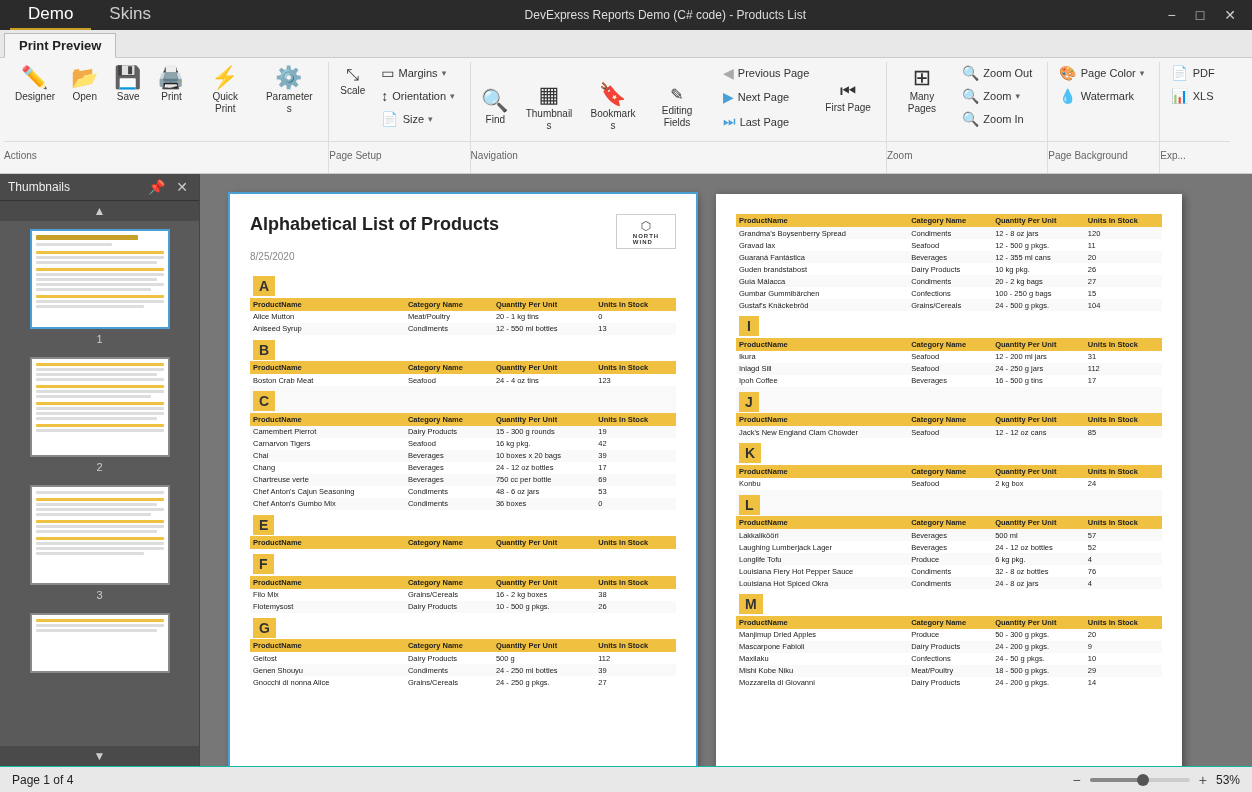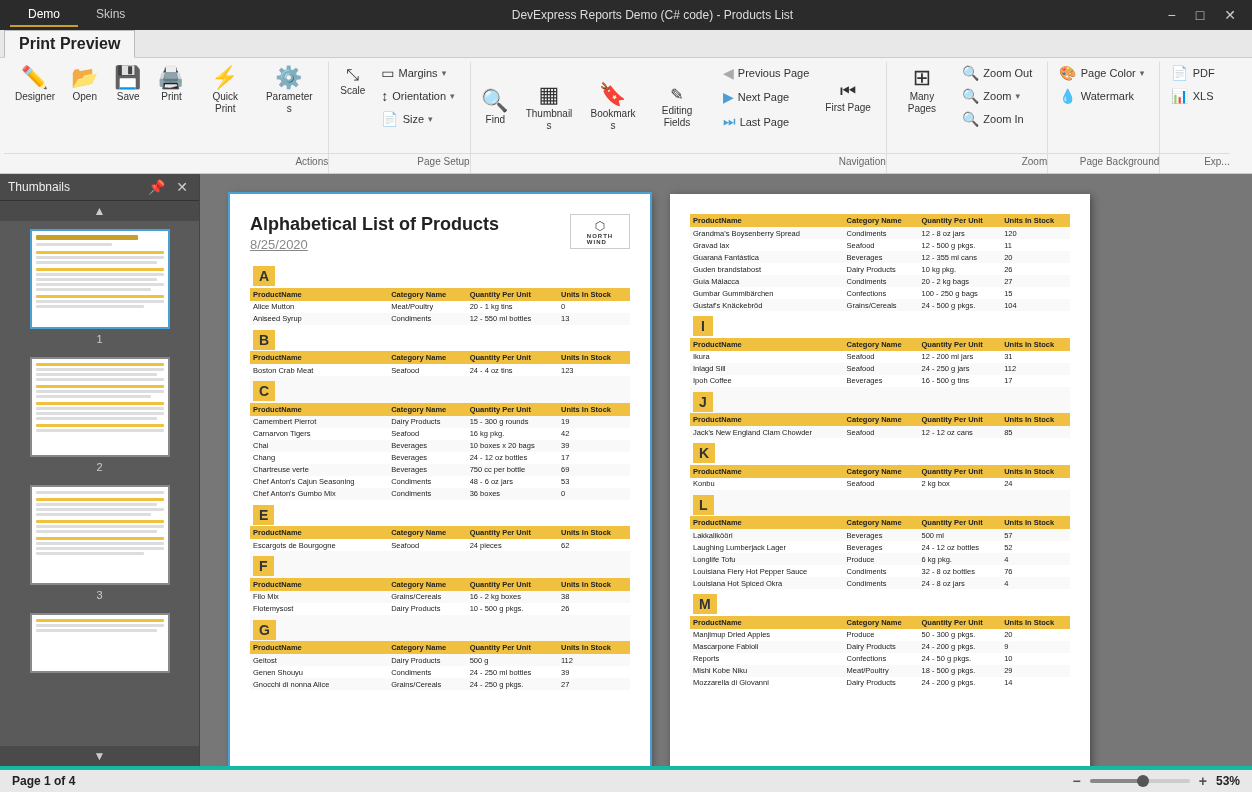--- a/index.html
+++ b/index.html
@@ -13,21 +13,21 @@
       display: flex;
       align-items: center;
       justify-content: space-between;
       padding: 0 10px;
       flex-shrink: 0;
     }
     .title-bar-title { color: #ddd; font-size: 12px; flex: 1; text-align: center; }
     .title-bar-tabs { display: flex; gap: 0; }
     .title-tab {
       padding: 4px 18px;
-      font-size: 12px;
+      font-size: 17px;
       cursor: pointer;
       color: #ccc;
       border-bottom: 2px solid transparent;
     }
     .title-tab.active { color: #fff; border-bottom: 2px solid #c8a028; }
     .title-controls { display: flex; gap: 8px; align-items: center; }
     .title-ctrl-btn { color: #ccc; cursor: pointer; font-size: 14px; padding: 2px 6px; }
 
     
     .ribbon {
@@ -40,21 +40,21 @@
     .ribbon-tab-bar {
       background: #e8e8e8;
       display: flex;
       align-items: flex-end;
       height: 28px;
       padding-left: 4px;
       border-bottom: 1px solid #ccc;
     }
     .ribbon-tab {
       padding: 4px 14px;
-      font-size: 16px;
+      font-size: 13px;
       cursor: pointer;
       color: #333;
       border: 1px solid transparent;
       border-bottom: none;
       margin-right: 2px;
       background: transparent;
     }
     .ribbon-tab.active {
       background: #f5f5f5;
       border-color: #bbb;
@@ -74,22 +74,22 @@
       flex-direction: column;
       align-items: stretch;
       border-right: 1px solid #ddd;
       padding: 0 8px 0 4px;
       position: relative;
     }
     .ribbon-group:last-child { border-right: none; }
     .ribbon-group-label {
       font-size: 10px;
       color: #666;
-      text-align: right;
-      padding: 2px 0;
+      text-align: left;
+      padding: 8px 0;
       border-top: 1px solid #ddd;
       margin-top: auto;
       position: absolute;
       bottom: 4px;
       left: 0; right: 0;
     }
     .ribbon-buttons {
       display: flex;
       align-items: flex-start;
       gap: 2px;
@@ -225,36 +225,36 @@
       position: relative;
     }
     .preview-pages {
       display: flex;
       gap: 20px;
       padding: 20px 30px;
       align-items: flex-start;
     }
     .report-page {
       background: #fff;
-      width: 420px;
+      width: 466px;
       min-height: 580px;
       box-shadow: 2px 2px 8px rgba(0,0,0,0.4);
       flex-shrink: 0;
       padding: 20px;
       position: relative;
     }
     .report-page.selected { outline: 2px solid #4a9fd4; }
     .report-header {
       display: flex;
       justify-content: space-between;
       align-items: flex-start;
       margin-bottom: 8px;
     }
     .report-title { font-size: 18px; font-weight: bold; color: #222; }
-    .report-date { font-size: 13px; color: #888; margin-top: 2px; text-decoration: underline; }
+    .report-date { font-size: 10px; color: #888; margin-top: 16px; }
     .logo-box {
       width: 60px;
       height: 35px;
       border: 1px solid #ccc;
       display: flex;
       flex-direction: column;
       align-items: center;
       justify-content: center;
       font-size: 7px;
       color: #444;
@@ -276,29 +276,28 @@
       color: #333;
       display: inline-block;
       min-width: 20px;
       text-align: center;
     }
     .section-row td { padding-top: 5px; }
 
     
     .status-bar {
       background: #e8e8e8;
-      border-top: 4px solid #14b8a6;
+      border-top: 1px solid #14b8a6;
       height: 26px;
       display: flex;
       align-items: center;
       justify-content: space-between;
       padding: 0 12px;
       flex-shrink: 0;
       font-size: 12px;
-      font-weight: bold;
     }
     .zoom-control {
       display: flex;
       align-items: center;
       gap: 6px;
     }
     .zoom-slider {
       width: 100px;
       height: 4px;
       background: #ccc;
@@ -706,26 +705,20 @@
 
           <tr class="section-row">
             <td colspan="4" style="padding-top:5px;"><span class="section-letter">E</span></td>
           </tr>
           <tr>
             <th>ProductName</th>
                 <th>Category Name</th>
                 <th>Quantity Per Unit</th>
                 <th>Units In Stock</th>
           </tr>
-          <tr>
-                <td>Escargots de Bourgogne</td>
-                <td>Seafood</td>
-                <td>24 pieces</td>
-                <td>62</td>
-              </tr>
 
           <tr class="section-row">
             <td colspan="4" style="padding-top:5px;"><span class="section-letter">F</span></td>
           </tr>
           <tr>
             <th>ProductName</th>
                 <th>Category Name</th>
                 <th>Quantity Per Unit</th>
                 <th>Units In Stock</th>
           </tr>
@@ -941,21 +934,21 @@
                 <td>50 - 300 g pkgs.</td>
                 <td>20</td>
               </tr>
           <tr>
                 <td>Mascarpone Fabioli</td>
                 <td>Dairy Products</td>
                 <td>24 - 200 g pkgs.</td>
                 <td>9</td>
               </tr>
           <tr>
-                <td>Reports</td>
+                <td>Maxilaku</td>
                 <td>Confections</td>
                 <td>24 - 50 g pkgs.</td>
                 <td>10</td>
               </tr>
           <tr>
                 <td>Mishi Kobe Niku</td>
                 <td>Meat/Poultry</td>
                 <td>18 - 500 g pkgs.</td>
                 <td>29</td>
               </tr>

